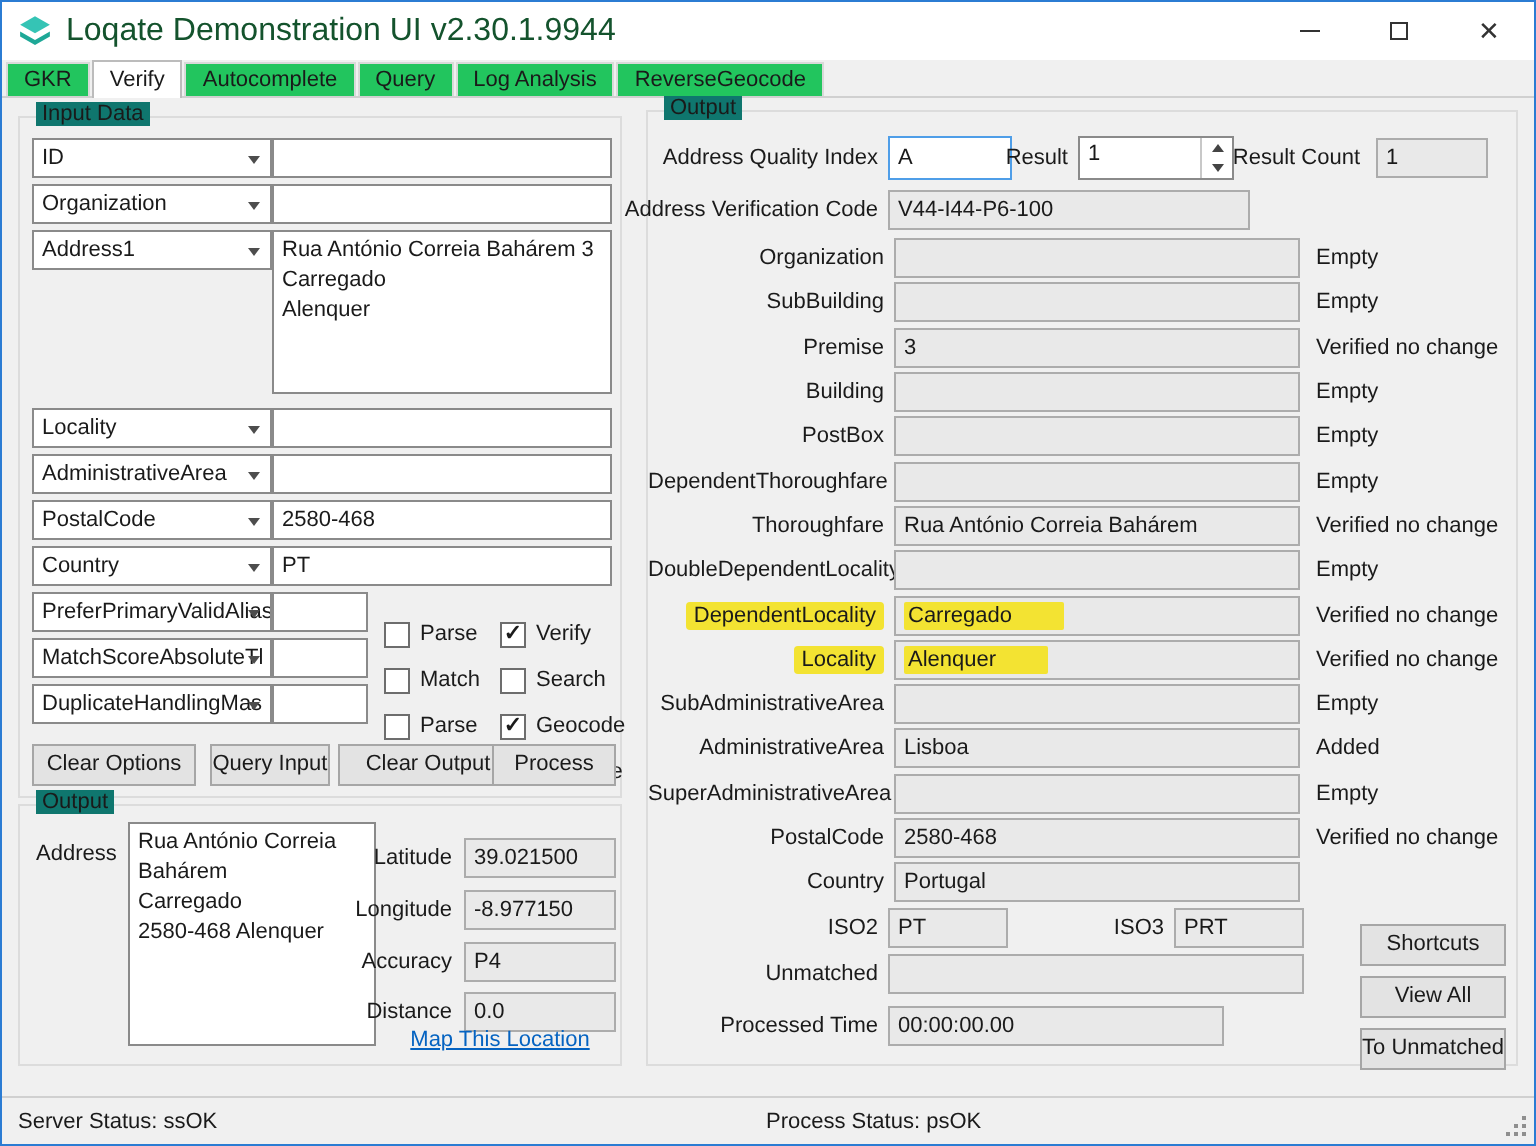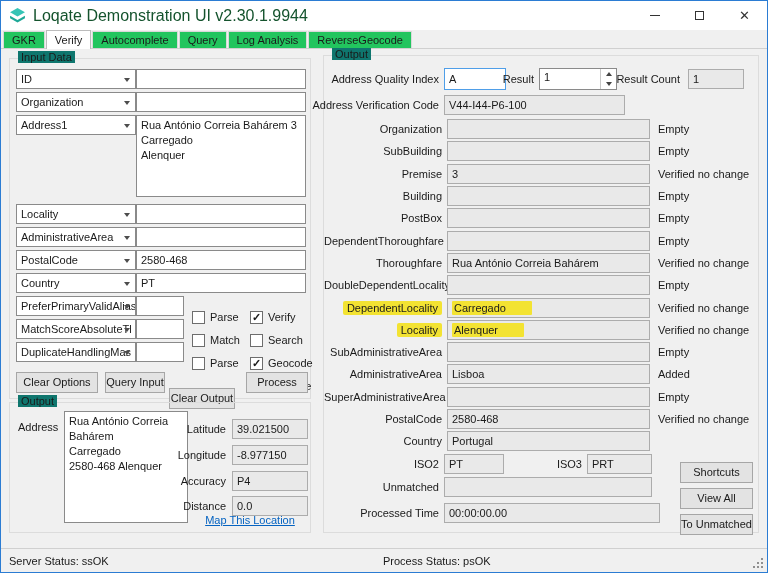--- a/index.html
+++ b/index.html
@@ -156,21 +156,21 @@
         <div class="cbwrap" style="left: 240px; top: 286px;">
           <div class="cb">✓</div>
           <span class="cblab">Geocode</span>
         </div>
         <div class="cbwrap" style="left: 240px; top: 309px;">
           <div class="cb"></div>
           <span class="cblab">Enhance</span>
         </div>
         <div class="btn" style="left: 6px; top: 313px; width: 82px;">Clear Options</div>
         <div class="btn" style="left: 95px; top: 313px; width: 60px;">Query Input</div>
-        <div class="btn" style="left: 159px; top: 313px; width: 66px; margin-top: 16px;">Clear Output</div>
+        <div class="btn" style="left: 159px; top: 313px; width: 90px;">Clear Output</div>
         <div class="btn" style="left: 236px; top: 313px; width: 62px;">Process</div>
       </div>
 
     <div class="grp" id="grp-outleft" style="left:8px; top:353px; width:302px; height:131px;">
       <span class="grp-label">Output</span>
       <div class="rl" style="left:8px; top:14px; width:44px; text-align:left;">Address</div>
       <div class="tfield multi" style="left:54px; top:8px; width:124px; height:112px;">Rua António Correia Bahárem
 Carregado
 2580-468 Alenquer</div>
       <div id="geo-fields">
@@ -291,21 +291,21 @@
 
       <div class="rl" style="left:-50px; top:398px; width:165px;">ISO2</div>
       <div class="rfield abs" style="left:120px; top:398px; width:60px;"><span>PT</span></div>
       <div class="rl" style="left:160px; top:398px; width:98px;">ISO3</div>
       <div class="rfield abs" style="left:263px; top:398px; width:65px;"><span>PRT</span></div>
 
       <div class="rl" style="left:-50px; top:421px; width:165px;">Unmatched</div>
       <div class="rfield abs" style="left:120px; top:421px; width:208px;"><span></span></div>
 
       <div class="rl" style="left:-50px; top:447px; width:165px;">Processed Time</div>
-      <div class="rfield abs" style="left:120px; top:447px; width:216px;"><span>00:00:00.00</span></div>
+      <div class="rfield abs" style="left:120px; top:447px; width:168px;"><span>00:00:00.00</span></div>
 
       <div id="right-buttons">
           <div class="btn" style="left: 356px; top: 406px; width: 73px;">Shortcuts</div>
           <div class="btn" style="left: 356px; top: 432px; width: 73px;">View All</div>
           <div class="btn" style="left: 356px; top: 458px; width: 73px;">To Unmatched</div>
         </div>
     </div>
 
   </div>
 

